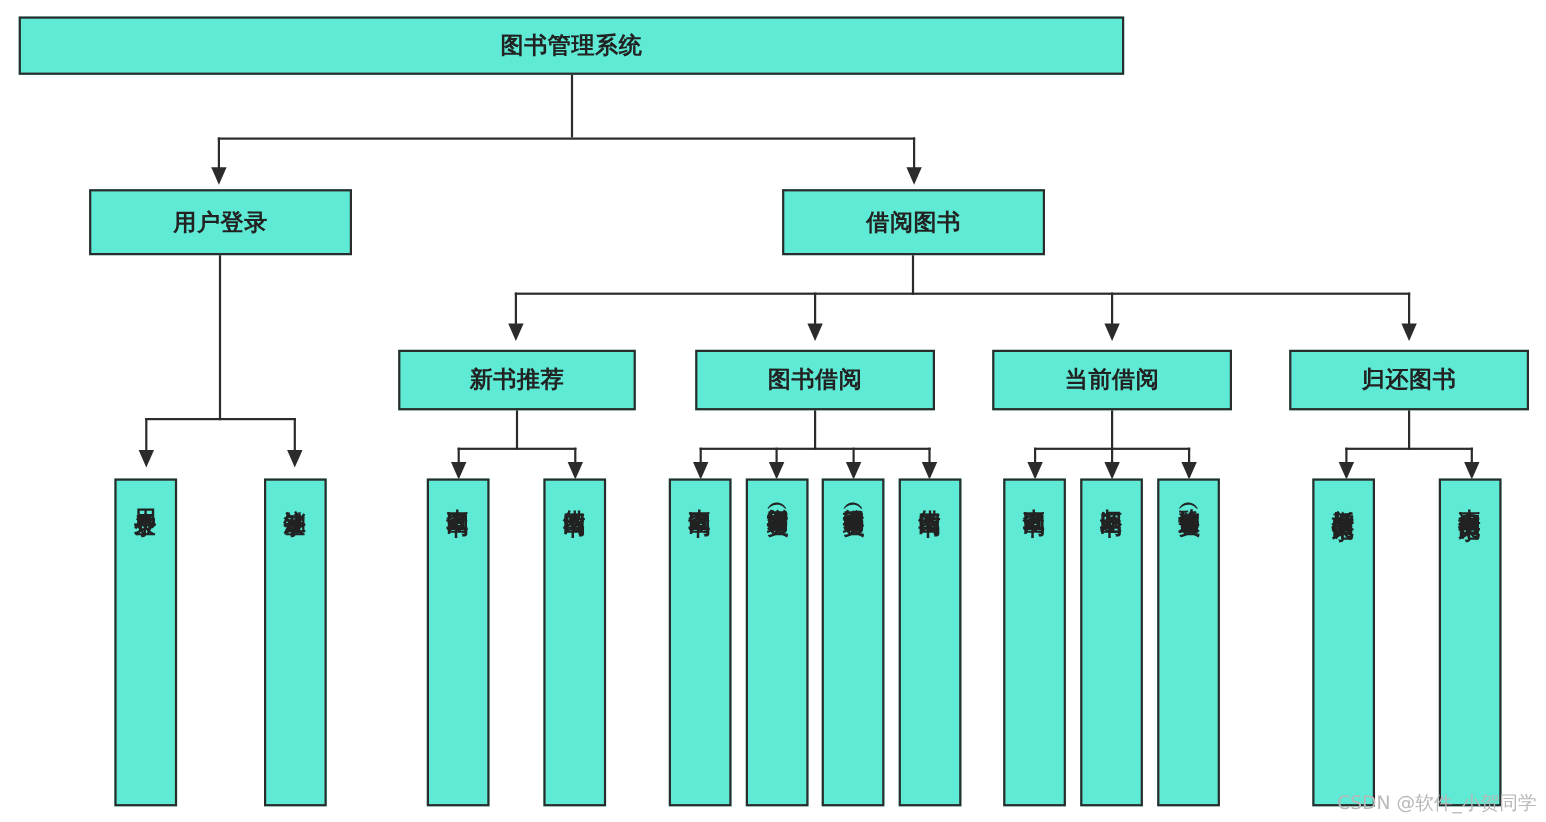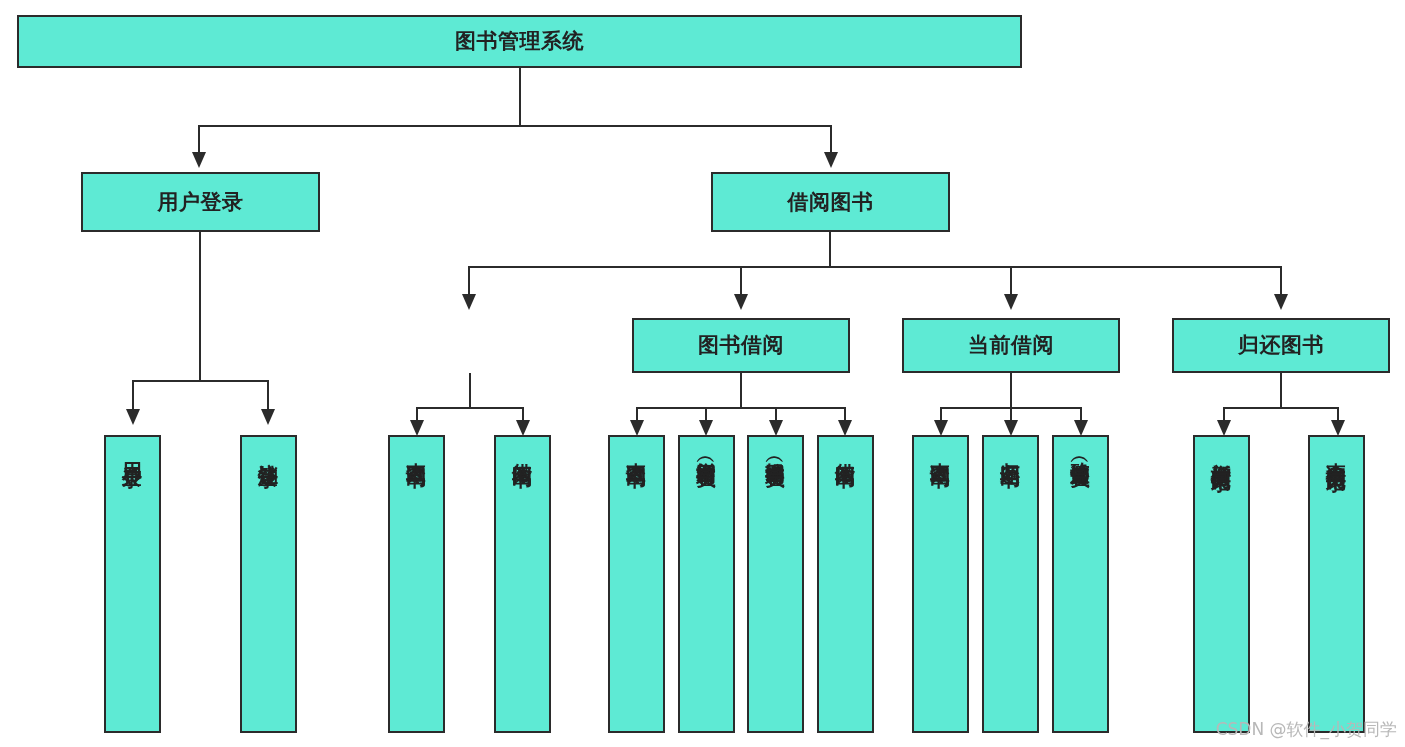--- a/index.html
+++ b/index.html
@@ -119,20 +119,23 @@
   <div class="connector h" style="left:468px; top:266px; width:814px; height:2px;"></div>
   <div class="connector v" style="left:468px; top:266px; width:2px; height:30px;"></div>
   <div class="connector v" style="left:740px; top:266px; width:2px; height:30px;"></div>
   <div class="connector v" style="left:1010px; top:266px; width:2px; height:30px;"></div>
   <div class="connector v" style="left:1280px; top:266px; width:2px; height:30px;"></div>
   <div class="arrow" style="left:462px; top:294px;"></div>
   <div class="arrow" style="left:734px; top:294px;"></div>
   <div class="arrow" style="left:1004px; top:294px;"></div>
   <div class="arrow" style="left:1274px; top:294px;"></div>
 
+  <div class="node" style="left:362px; top:318px; width:216px; height:55px;">
+    <span class="node-label">新书推荐</span>
+  </div>
   <div class="node" style="left:632px; top:318px; width:218px; height:55px;">
     <span class="node-label">图书借阅</span>
   </div>
   <div class="node" style="left:902px; top:318px; width:218px; height:55px;">
     <span class="node-label">当前借阅</span>
   </div>
   <div class="node" style="left:1172px; top:318px; width:218px; height:55px;">
     <span class="node-label">归还图书</span>
   </div>
 

